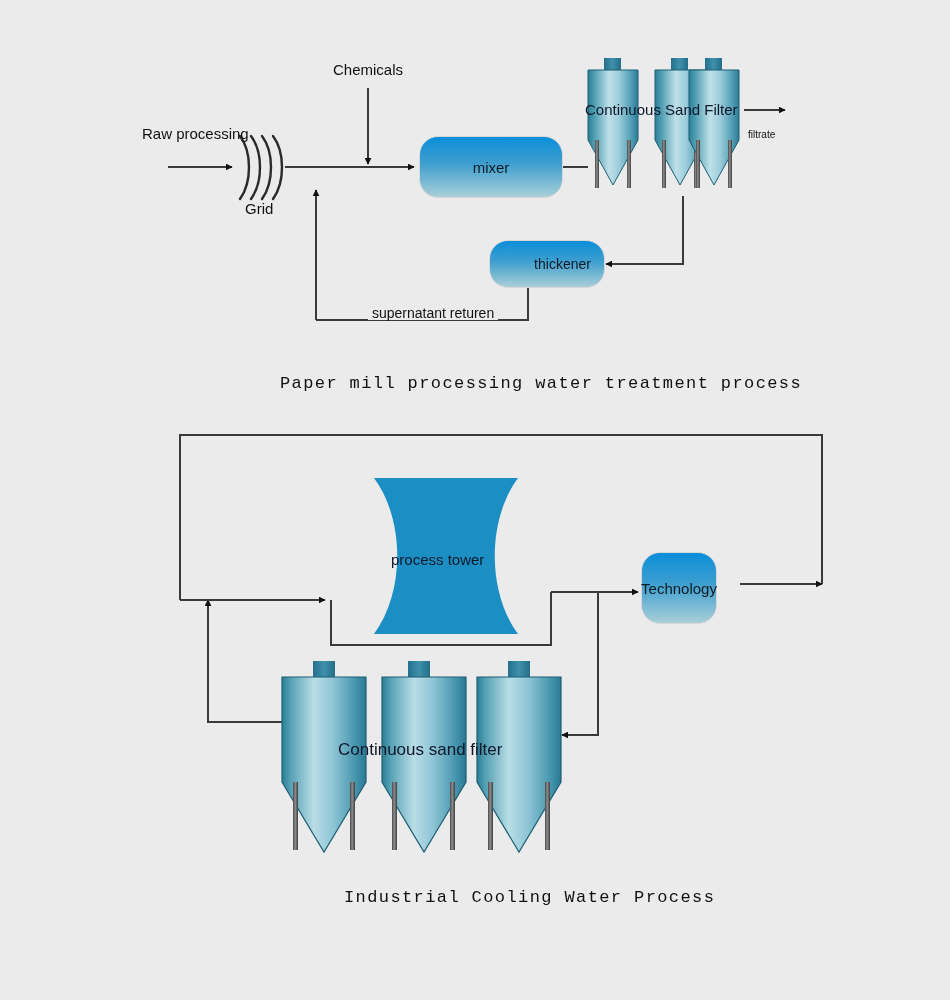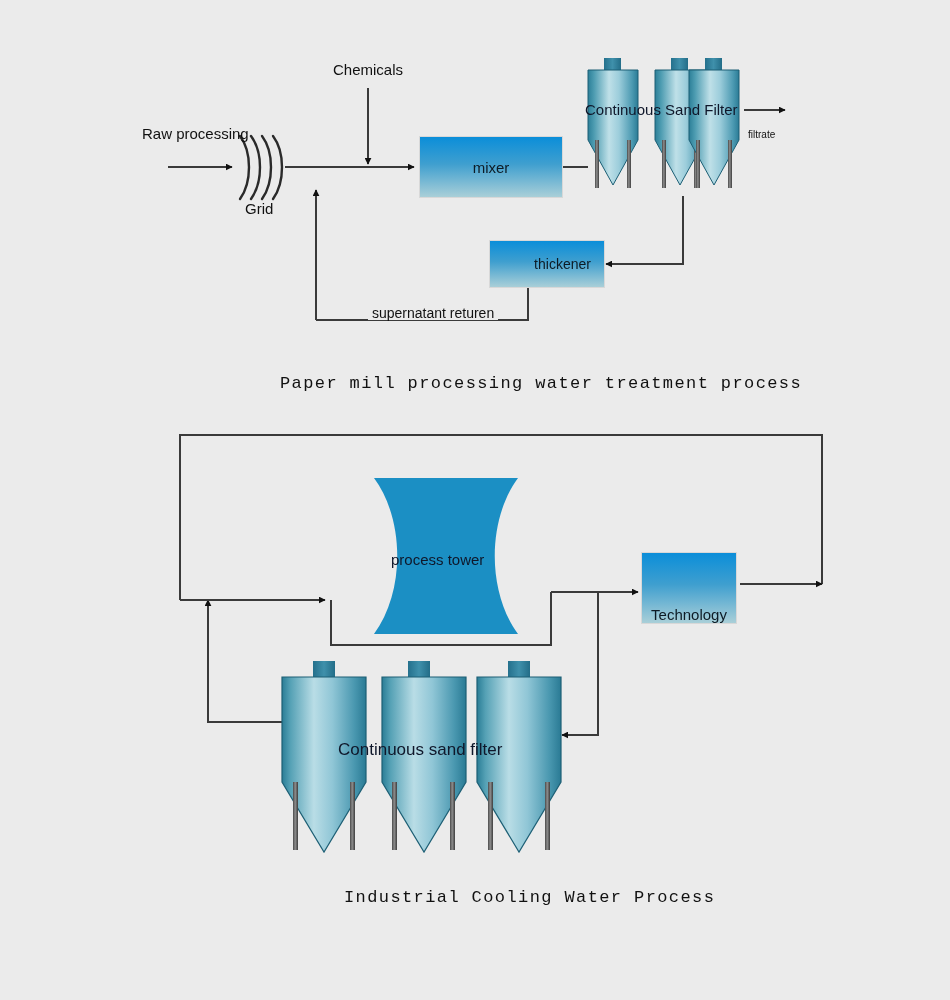--- a/index.html
+++ b/index.html
@@ -37,20 +37,21 @@
     letter-spacing: 1.4px;
     white-space: nowrap;
     line-height: 1;
   }
   .box {
     position: absolute;
     box-sizing: border-box;
     display: flex;
     align-items: center;
     justify-content: center;
+    border-radius: 19px;
   }
   .box-label {
     position: relative;
     color: #0d1b25;
     font-family: "Liberation Sans", sans-serif;
     white-space: nowrap;
   }
   .ov-label {
     position: absolute;
     color: #0f172a;
@@ -211,23 +212,23 @@
               border:1px solid #d8d8d8;">
     <span class="box-label" style="font-size:15px;">mixer</span>
   </div>
 
   <div class="box" style="left:489px; top:240px; width:116px; height:48px;
               background: linear-gradient(#0b8ed9 0%, #3f9fcf 45%, #a9cfd8 100%);
               border:1px solid #d8d8d8;">
     <span class="box-label" style="font-size:14px;padding-left:31px;">thickener</span>
   </div>
 
-  <div class="box" style="left:641px; top:552px; width:96px; height:72px;
+  <div class="box" style="left:641px; top:552px; width:76px; height:72px;
               background: linear-gradient(#0b8ed9 0%, #3f9fcf 45%, #a9cfd8 100%);
-              border:1px solid #d8d8d8;align-items:flex-end;">
+              border:1px solid #d8d8d8;">
     <span class="box-label" style="font-size:15px;">Technology</span>
   </div>
 
   <div class="lbl" style="left:142px; top:126px; font-size:15px;">Raw processing</div>
 
   <div class="lbl" style="left:245px; top:201px; font-size:15px;">Grid</div>
 
   <div class="lbl" style="left:333px; top:62px; font-size:15px;">Chemicals</div>
 
   <div class="ov-label" style="left:585px; top:101px; font-size:15px;">Continuous Sand Filter</div>

